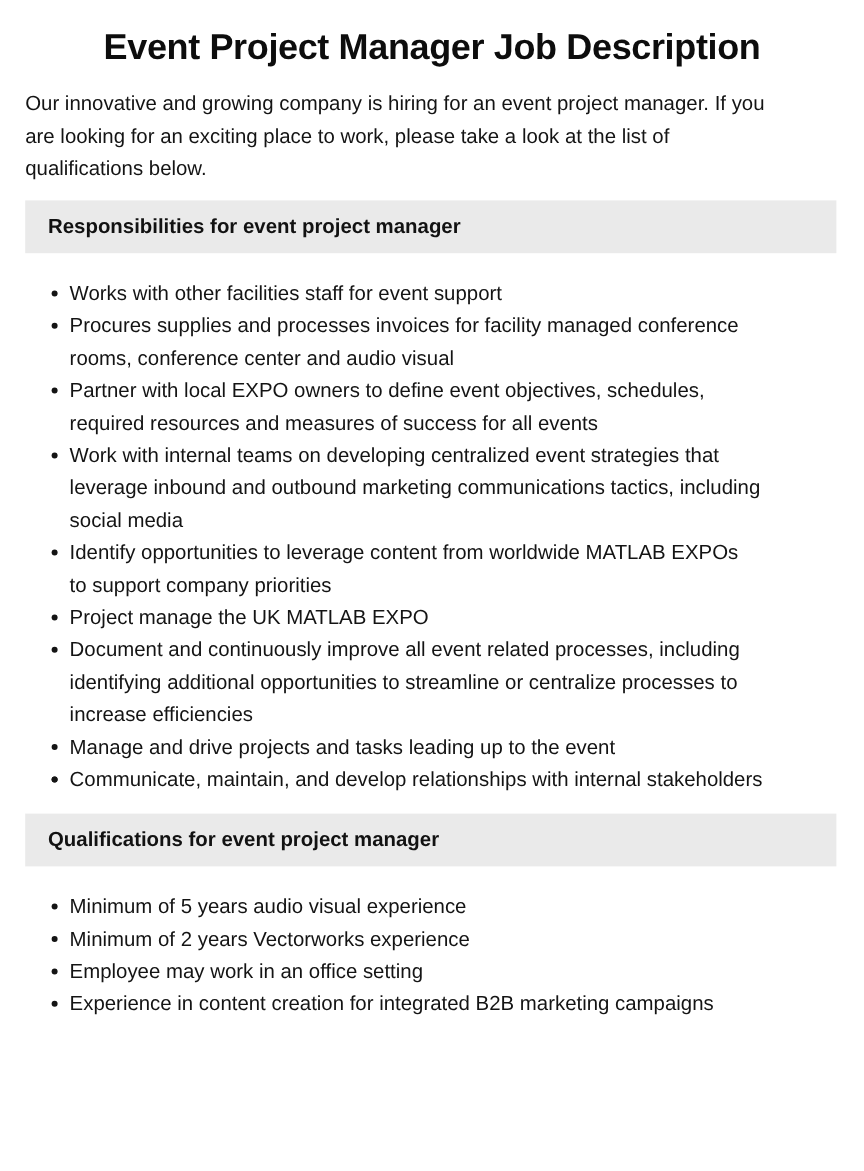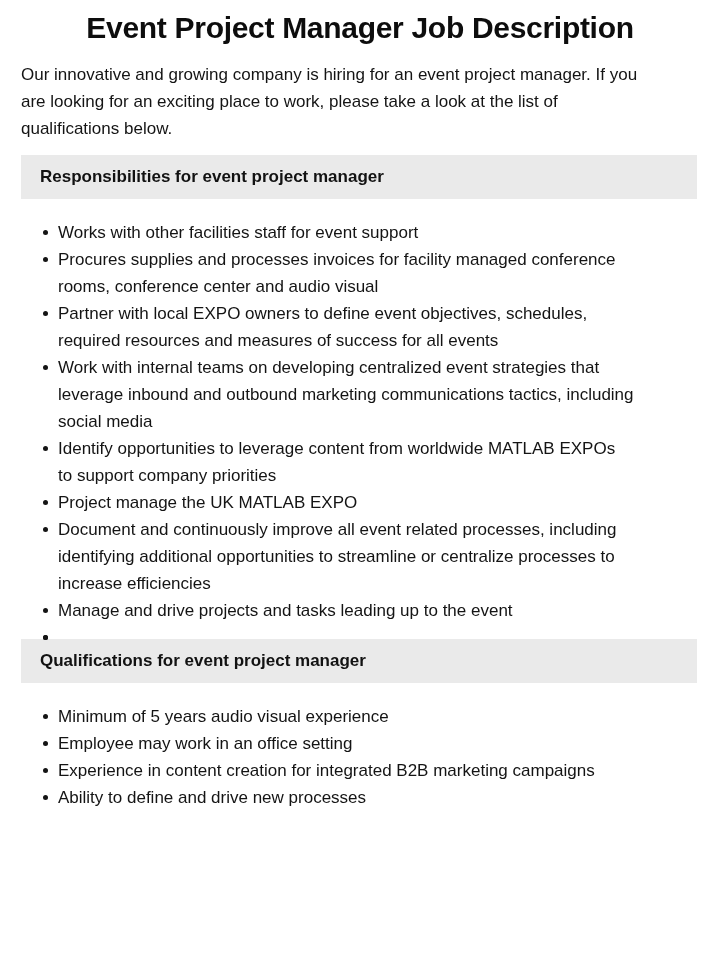--- a/index.html
+++ b/index.html
@@ -5,21 +5,21 @@
   html, body { margin: 0; padding: 0; background: #ffffff; }
   .page {
     position: relative;
     width: 720px;
     height: 848px;
     background: #ffffff;
     overflow: hidden;
     font-family: "Liberation Sans", sans-serif;
     color: #141414;
     box-sizing: border-box;
-    padding-top: 8px;
+    padding-top: 20px;
   }
   .doc-title {
     margin: 0;
     text-align: center;
     font-size: 30px;
     line-height: 40px;
     font-weight: bold;
     letter-spacing: -0.3px;
     color: #0d0d0d;
     white-space: nowrap;
@@ -90,27 +90,28 @@
 leverage inbound and outbound marketing communications tactics, including
 social media</span></li>
     <li><span class="dot"></span><span class="li-text">Identify opportunities to leverage content from worldwide MATLAB EXPOs
 to support company priorities</span></li>
     <li><span class="dot"></span><span class="li-text">Project manage the UK MATLAB EXPO</span></li>
     <li><span class="dot"></span><span class="li-text">Document and continuously improve all event related processes, including
 identifying additional opportunities to streamline or centralize processes to
 increase efficiencies</span></li>
     <li><span class="dot"></span><span class="li-text">Manage and drive projects and tasks leading up to the event</span></li>
     <li><span class="dot"></span></li>
-    <li><span class="dot"></span></li>
+    <li><span class="dot"></span><span class="li-text">Communicate, maintain, and develop relationships with internal stakeholders</span></li>
   </ul>
 
   <div class="section-bar bar-2">
     <span>Qualifications for event project manager</span>
   </div>
 
   <ul class="bullets">
     <li><span class="dot"></span><span class="li-text">Minimum of 5 years audio visual experience</span></li>
+    <li><span class="dot"></span><span class="li-text">Minimum of 2 years Vectorworks experience</span></li>
     <li><span class="dot"></span><span class="li-text">Employee may work in an office setting</span></li>
     <li><span class="dot"></span><span class="li-text">Experience in content creation for integrated B2B marketing campaigns</span></li>
     <li><span class="dot"></span><span class="li-text">Ability to define and drive new processes</span></li>
   </ul>
 
 </div>
 
 </body></html>

